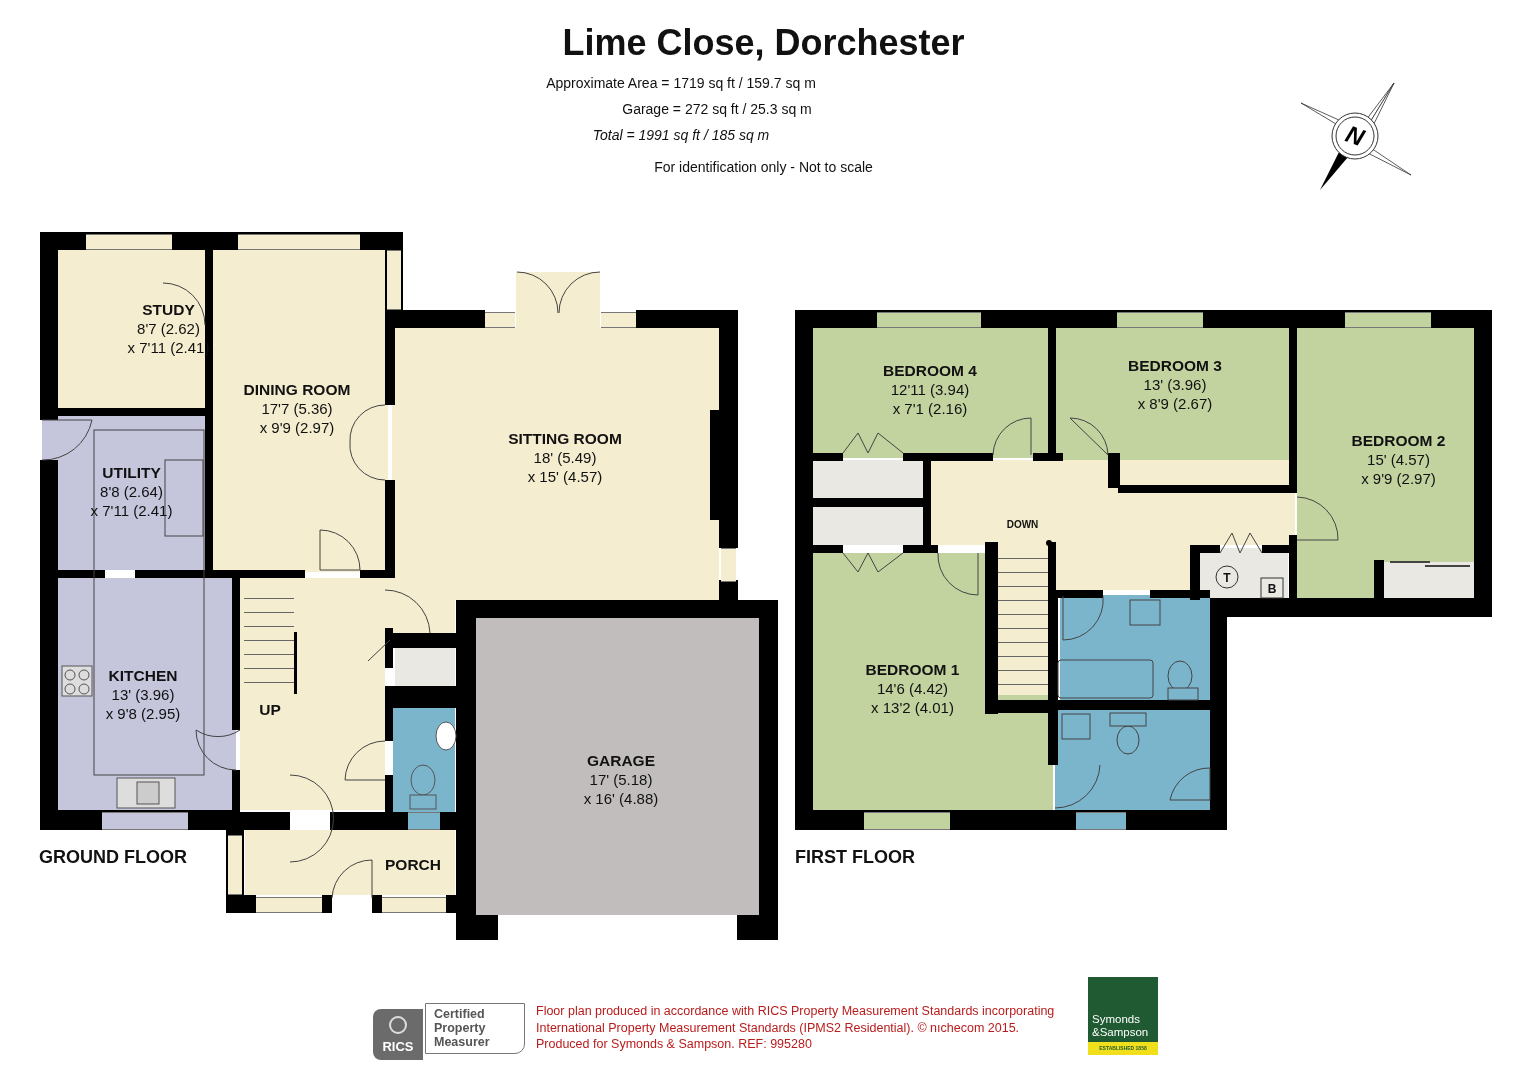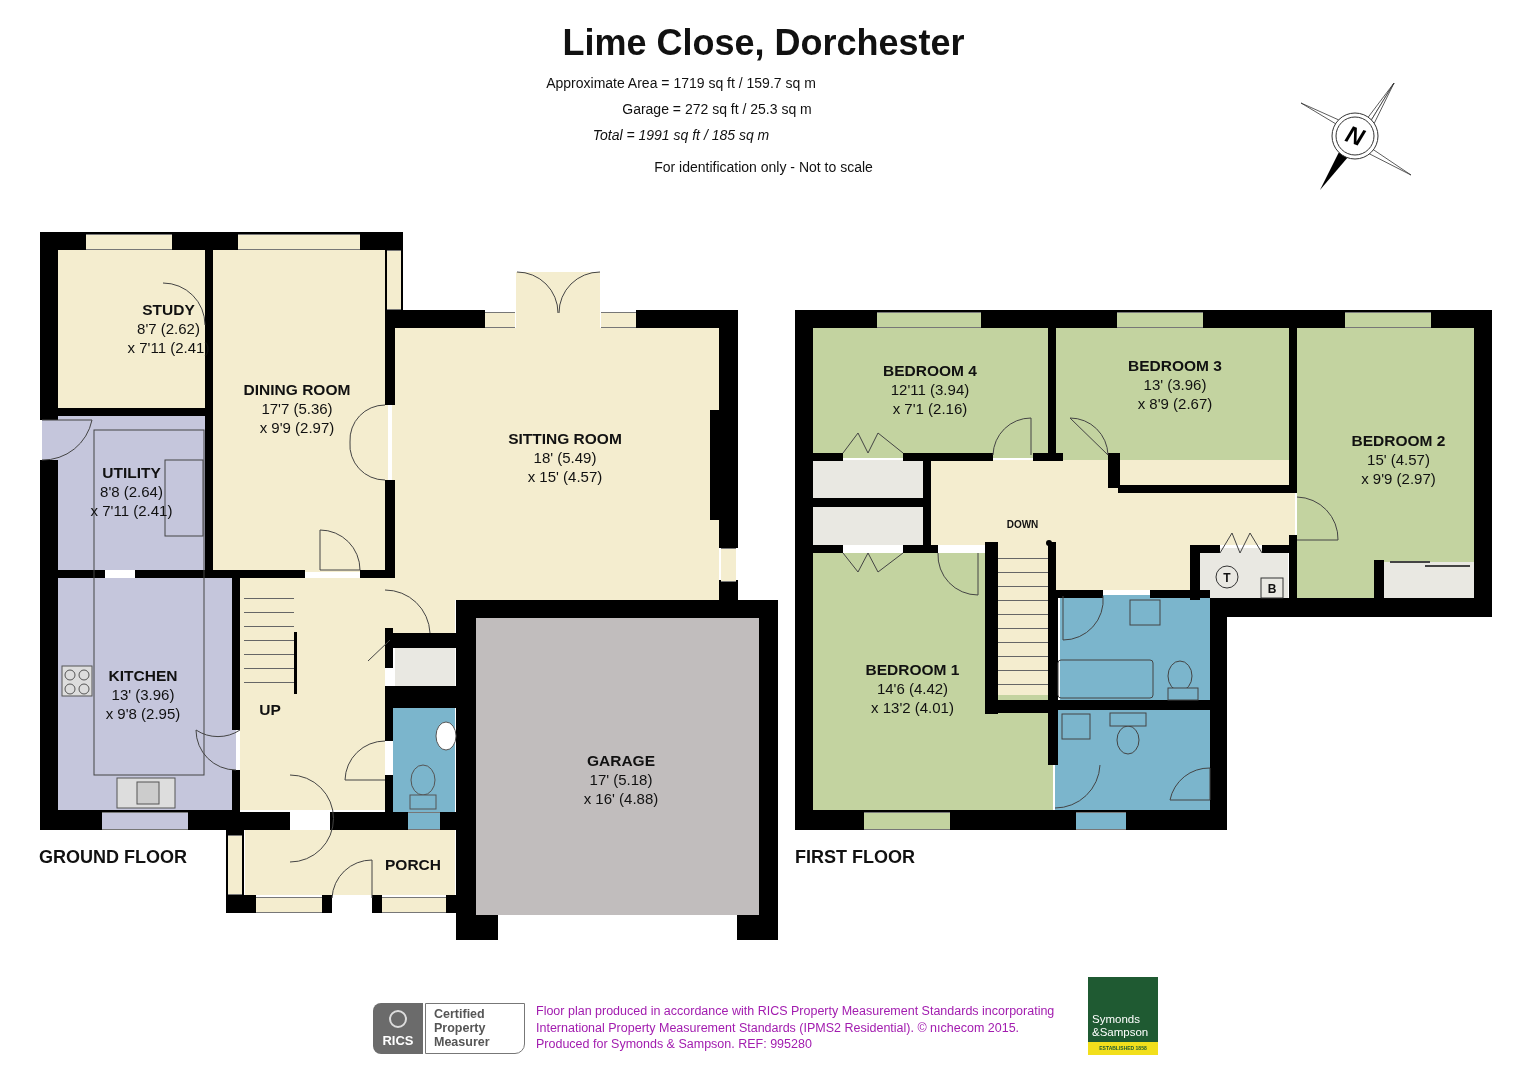--- a/index.html
+++ b/index.html
@@ -16,21 +16,21 @@
   .blue{background:#7bb5cc;}
   .grey{background:#c1bdbd;}
   .cup{background:#e9e8e2;}
   .win{position:absolute;background:#f4edcf;border-top:1px solid #777;border-bottom:1px solid #777;}
   .wing{background:#c3d3a0;}
   .winb{background:#7bb5cc;}
   .winl{background:#c5c6dc;}
   .lbl{position:absolute;text-align:center;font-size:15px;line-height:19px;}
   .lbl .n{font-weight:bold;font-size:15.5px;}
   .floor-lbl{position:absolute;font-weight:bold;font-size:18px;}
-  .footer-text{position:absolute;left:536px;top:1003px;font-size:12.5px;line-height:16.5px;color:#a21caf;}
+  .footer-text{position:absolute;left:536px;top:1003px;font-size:12.5px;line-height:16.5px;color:#b91c1c;}
   .stairs{position:absolute;background:repeating-linear-gradient(to bottom,#f4edcf 0,#f4edcf 13px,#666 13px,#666 14px);}
 </style>
 </head>
 <body>
 
 <div class="abs title">Lime Close, Dorchester</div>
 <div class="abs sub" style="top:75px;">Approximate Area = 1719 sq ft / 159.7 sq m</div>
 <div class="abs sub" style="top:101px;margin-left:36px;">Garage = 272 sq ft / 25.3 sq m</div>
 <div class="abs sub" style="top:127px;font-style:italic;">Total = 1991 sq ft / 185 sq m</div>
 <div class="abs note" style="top:159px;">For identification only - Not to scale</div>
@@ -288,21 +288,21 @@
     <div>14'6 (4.42)</div>
     <div>x 13'2 (4.01)</div>
   </div>
   <div class="lbl" style="left:990px;top:515px;width:65px;">
     <div class="n" style="font-size:10px;">DOWN</div>
   </div>
   <div class="floor-lbl" style="left:795px;top:847px;">FIRST FLOOR</div>
 </div>
 
 <div class="abs" style="left:373px;top:1003px;width:152px;height:51px;">
-  <div class="abs" style="left:0;top:0;width:50px;height:51px;background:#6b6b6b;border-radius:8px 0 0 8px;">
+  <div class="abs" style="left:0;top:6px;width:50px;height:51px;background:#6b6b6b;border-radius:8px 0 0 8px;">
     <div style="position:absolute;left:0;width:50px;top:30px;text-align:center;color:#fff;font-weight:bold;font-size:13px;">RICS</div>
     <div style="position:absolute;left:16px;top:7px;width:18px;height:18px;border-radius:50%;border:2px solid #ddd;box-sizing:border-box;"></div>
   </div>
   <div class="abs" style="left:52px;top:0;width:98px;height:49px;border:1px solid #777;border-radius:0 0 10px 0;">
     <div style="position:absolute;left:8px;top:3px;font-size:12.5px;line-height:14px;font-weight:bold;color:#555;">
       <div>Certified</div>
       <div>Property</div>
       <div>Measurer</div>
     </div>
   </div>

